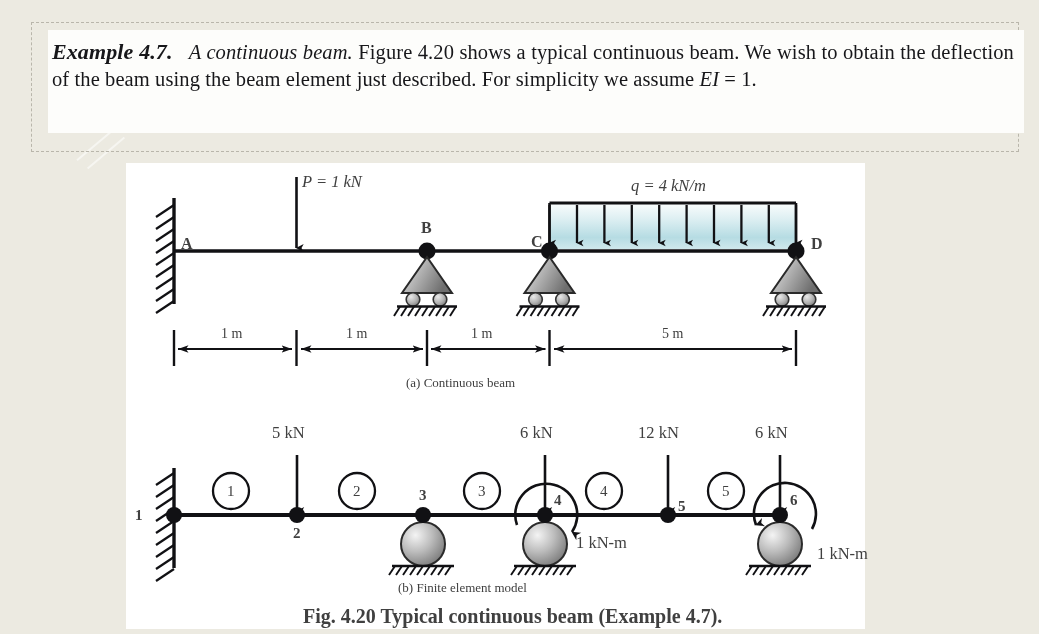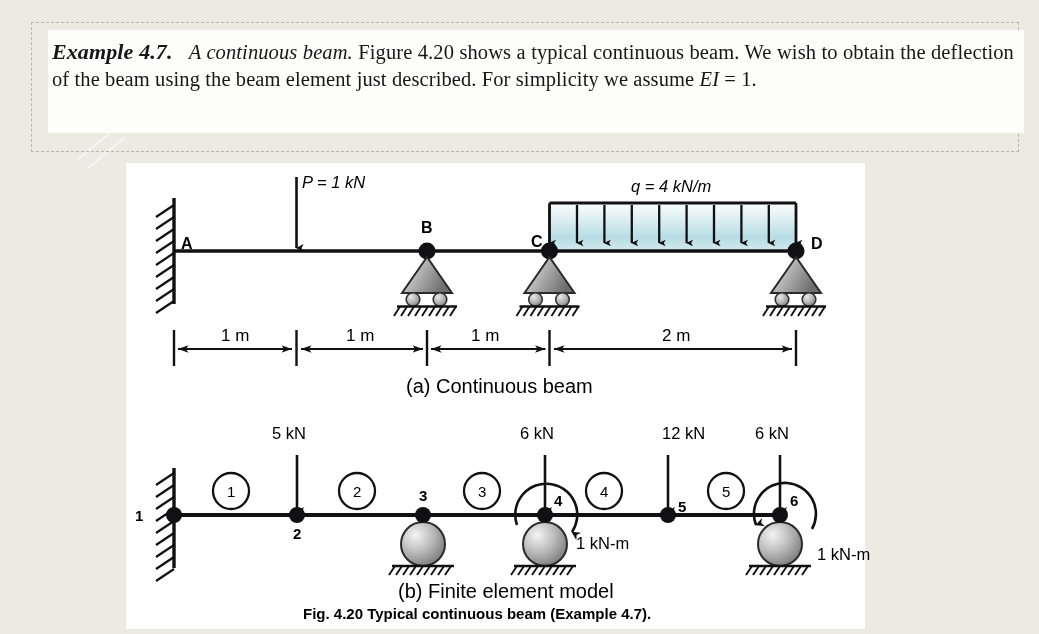--- a/index.html
+++ b/index.html
@@ -51,30 +51,30 @@
     position: absolute;
     left: 126px; top: 163px;
     width: 739px; height: 466px;
     background: #ffffff;
   }
   .fig-svg { position: absolute; left: 0; top: 0; }
 
   
   .lbl {
     position: absolute;
-    font-family: Liberation Sans, sans-serif;
-    color: #000000;
+    font-family: Liberation Serif, serif;
+    color: #404040;
     white-space: nowrap;
     line-height: 1;
   }
   .lbl-node { font-size: 16px; font-weight: bold; }
   .lbl-load { font-size: 16.5px; }
-  .lbl-cap { font-size: 20px; }
-  .lbl-figcap { font-size: 15px; font-weight: bold; }
-  .lbl-dim { font-size: 17px; }
+  .lbl-cap { font-size: 13px; }
+  .lbl-figcap { font-size: 20px; font-weight: bold; }
+  .lbl-dim { font-size: 14px; }
   .lbl-elem { font-size: 15px; }
   .lbl-nnum { font-size: 15px; font-weight: bold; }
 </style>
 </head>
 <body>
 
 <div id="root">
 
   <div class="bg-streak" style="left:70px; top:140px; width:60px; height:2px;"></div>
   <div class="bg-streak" style="left:82px; top:152px; width:48px; height:2px;"></div>
@@ -342,27 +342,27 @@
     <span class="lbl lbl-node" style="left:295px; top:57px;">B</span>
     <span class="lbl lbl-node" style="left:405px; top:71px;">C</span>
     <span class="lbl lbl-node" style="left:685px; top:73px;">D</span>
 
     <span class="lbl lbl-load" style="left:176px; top:11px; font-style:italic;">P = 1 kN</span>
     <span class="lbl lbl-load" style="left:505px; top:15px; font-style:italic;">q = 4 kN/m</span>
 
     <span class="lbl lbl-dim" style="left:95px; top:164px;">1 m</span>
     <span class="lbl lbl-dim" style="left:220px; top:164px;">1 m</span>
     <span class="lbl lbl-dim" style="left:345px; top:164px;">1 m</span>
-    <span class="lbl lbl-dim" style="left:536px; top:164px;">2 m</span>
+    <span class="lbl lbl-dim" style="left:536px; top:164px;">5 m</span>
 
     <span class="lbl lbl-cap" style="left:280px; top:213px;">(a)  Continuous beam</span>
 
     <span class="lbl lbl-load" style="left:146px; top:262px;">5 kN</span>
     <span class="lbl lbl-load" style="left:394px; top:262px;">6 kN</span>
-    <span class="lbl lbl-load" style="left:536px; top:262px;">12 kN</span>
+    <span class="lbl lbl-load" style="left:512px; top:262px;">12 kN</span>
     <span class="lbl lbl-load" style="left:629px; top:262px;">6 kN</span>
 
     <span class="lbl lbl-elem" style="left:101px; top:321px;">1</span>
     <span class="lbl lbl-elem" style="left:227px; top:321px;">2</span>
     <span class="lbl lbl-elem" style="left:352px; top:321px;">3</span>
     <span class="lbl lbl-elem" style="left:474px; top:321px;">4</span>
     <span class="lbl lbl-elem" style="left:596px; top:321px;">5</span>
 
     <span class="lbl lbl-nnum" style="left:9px; top:345px;">1</span>
     <span class="lbl lbl-nnum" style="left:167px; top:363px;">2</span>

